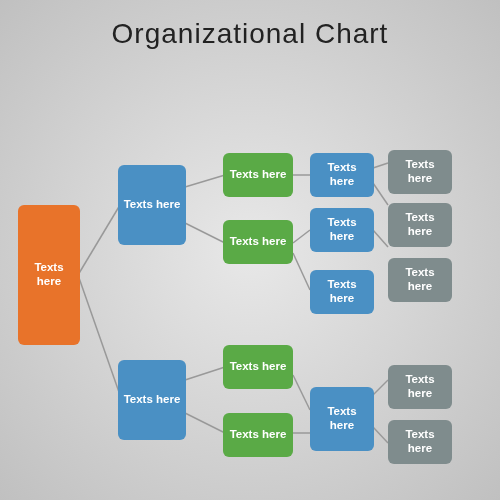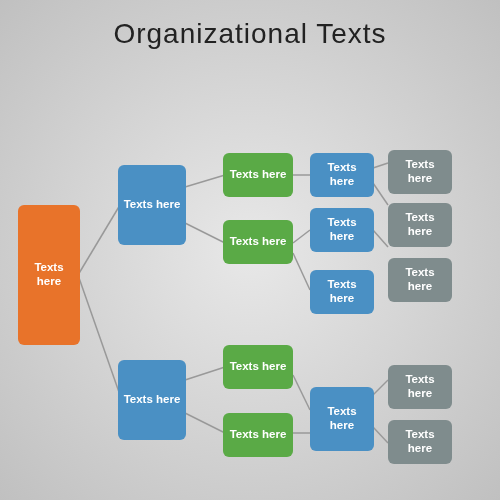--- a/index.html
+++ b/index.html
@@ -60,21 +60,21 @@
 
     .orange  { background-color: #e8732a; }
     .blue    { background-color: #4a90c4; }
     .green   { background-color: #5aaa46; }
     .gray    { background-color: #7f8c8d; }
   </style>
 </head>
 <body>
 
 <div class="chart-container">
-  <div class="title">Organizational Texts</div>
+  <div class="title">Organizational Chart</div>
 
   <div class="org-wrapper">
 
     <svg class="connectors">
 
       <line x1="68" y1="200" x2="110" y2="130" stroke="#999" stroke-width="1.5"></line>
 
       <line x1="68" y1="200" x2="110" y2="320" stroke="#999" stroke-width="1.5"></line>
 
       <line x1="175" y1="112" x2="215" y2="100" stroke="#999" stroke-width="1.5"></line>

